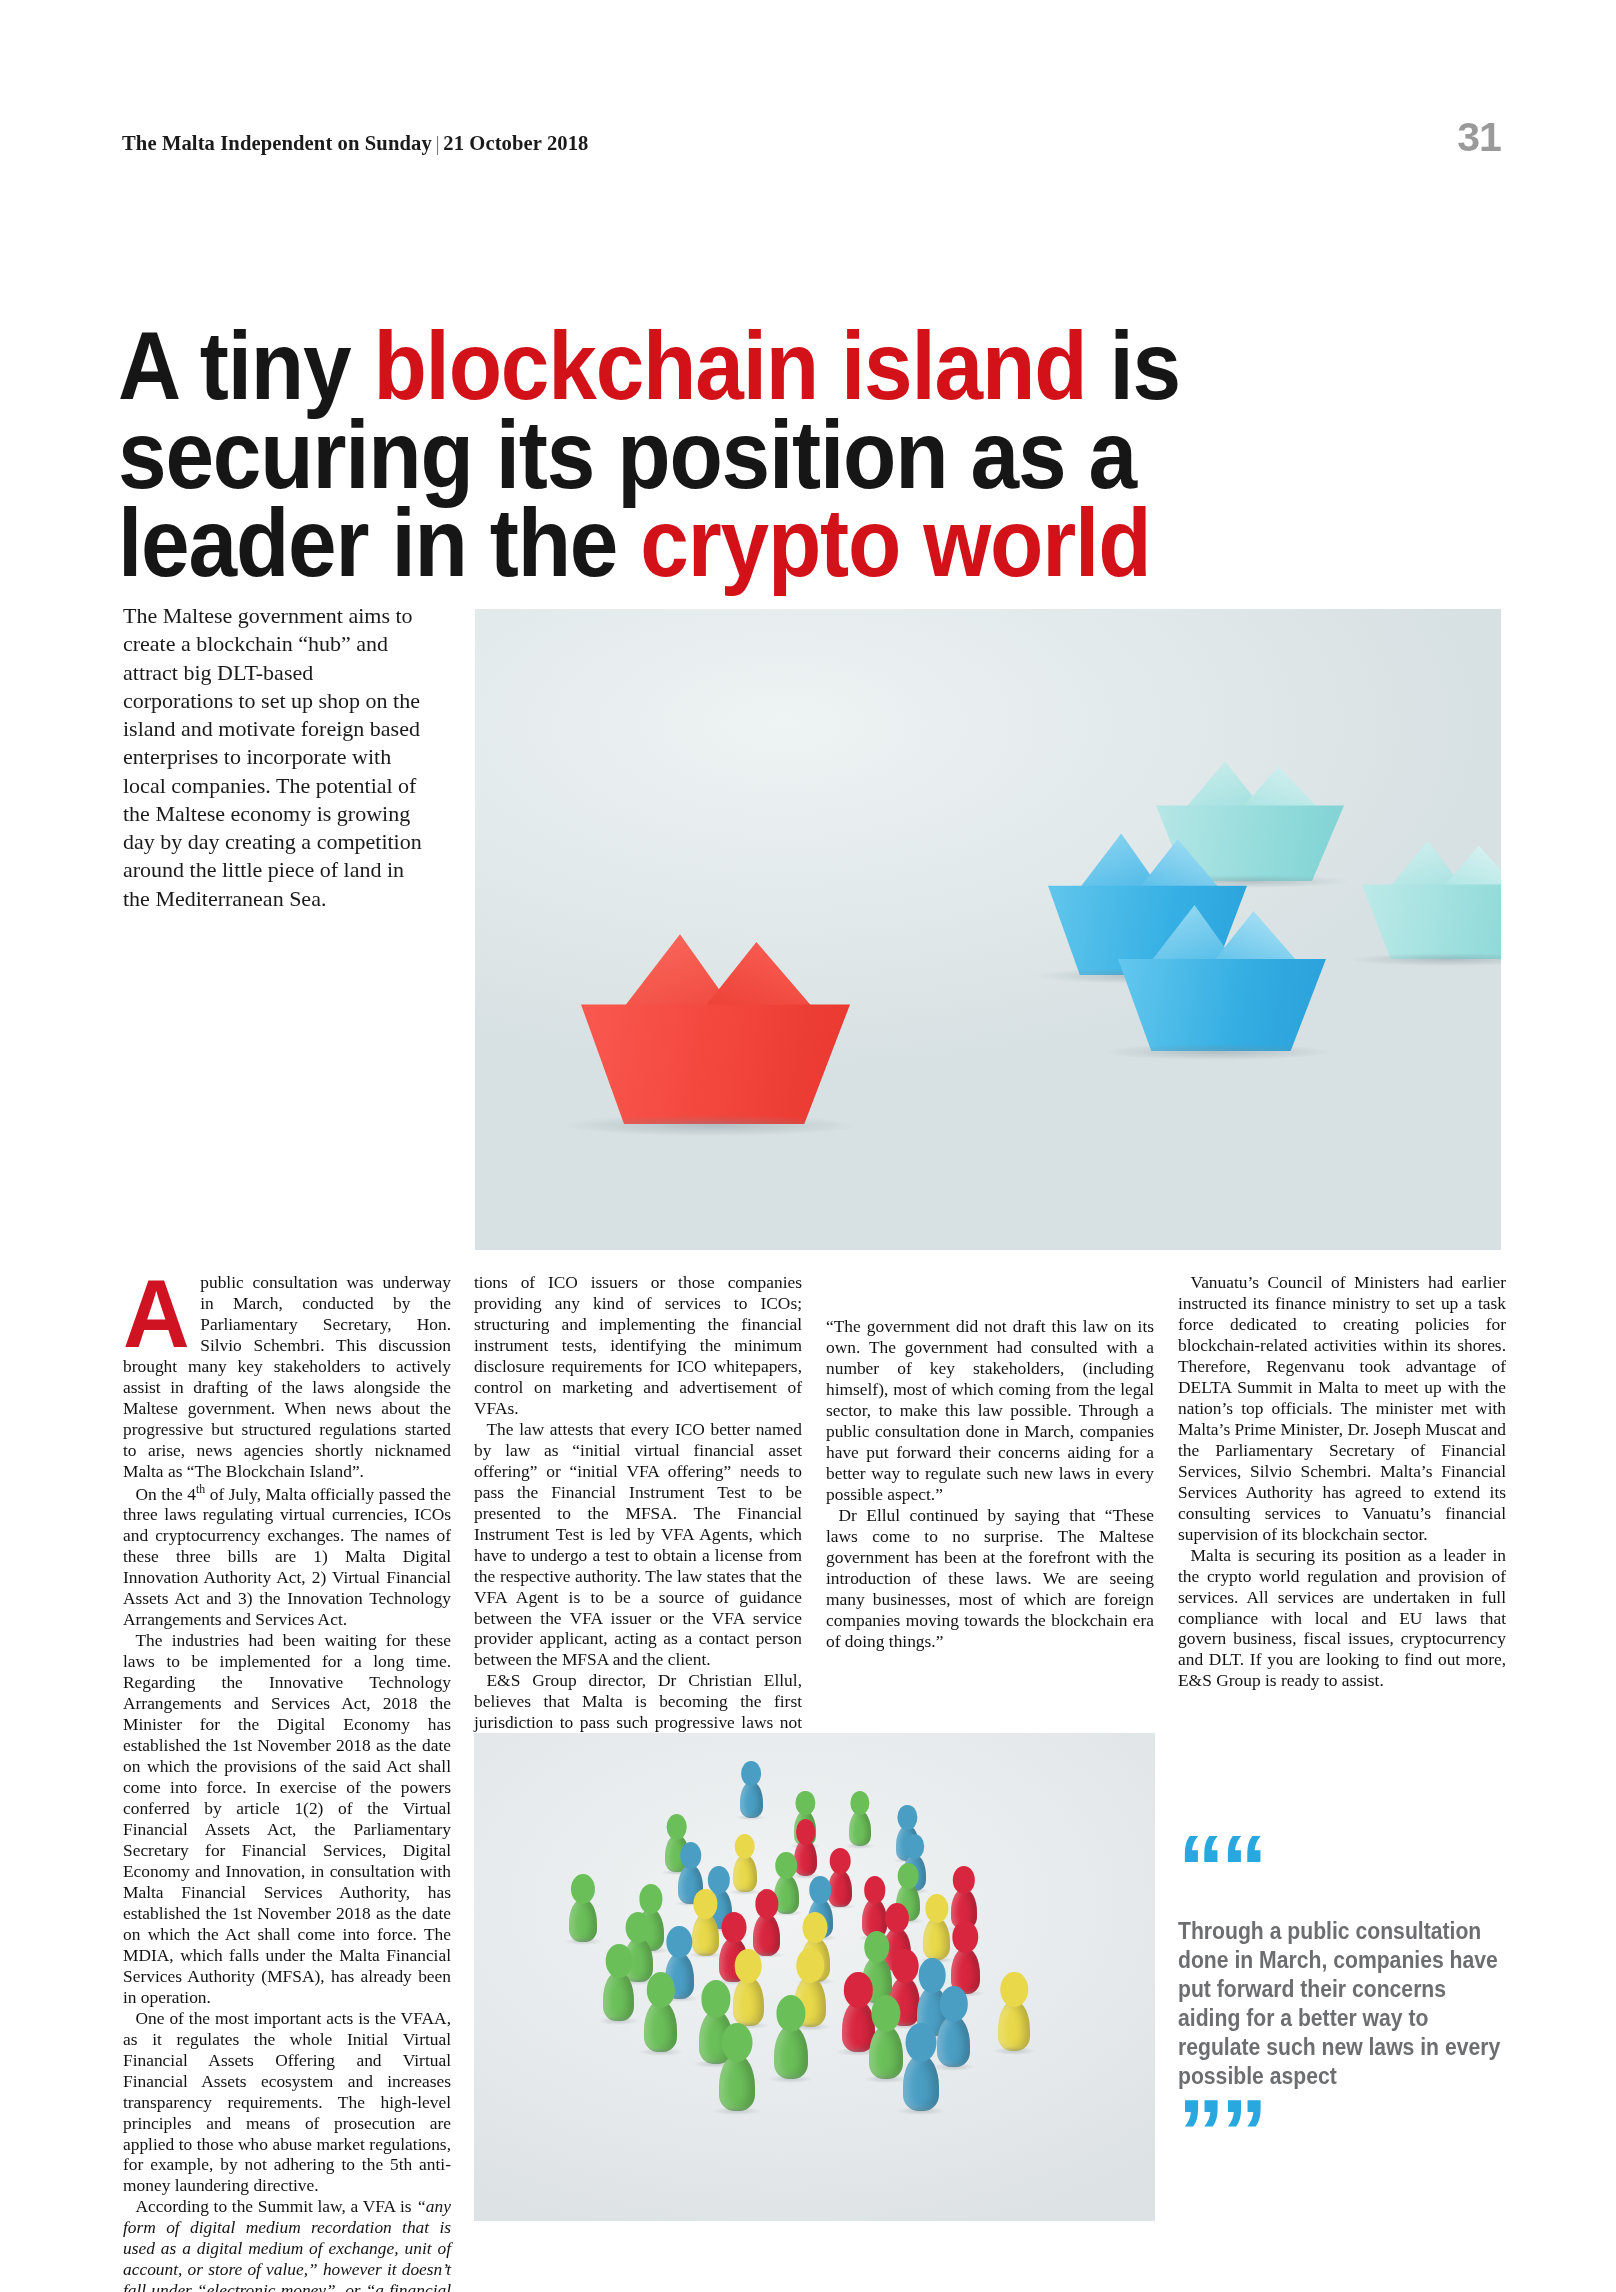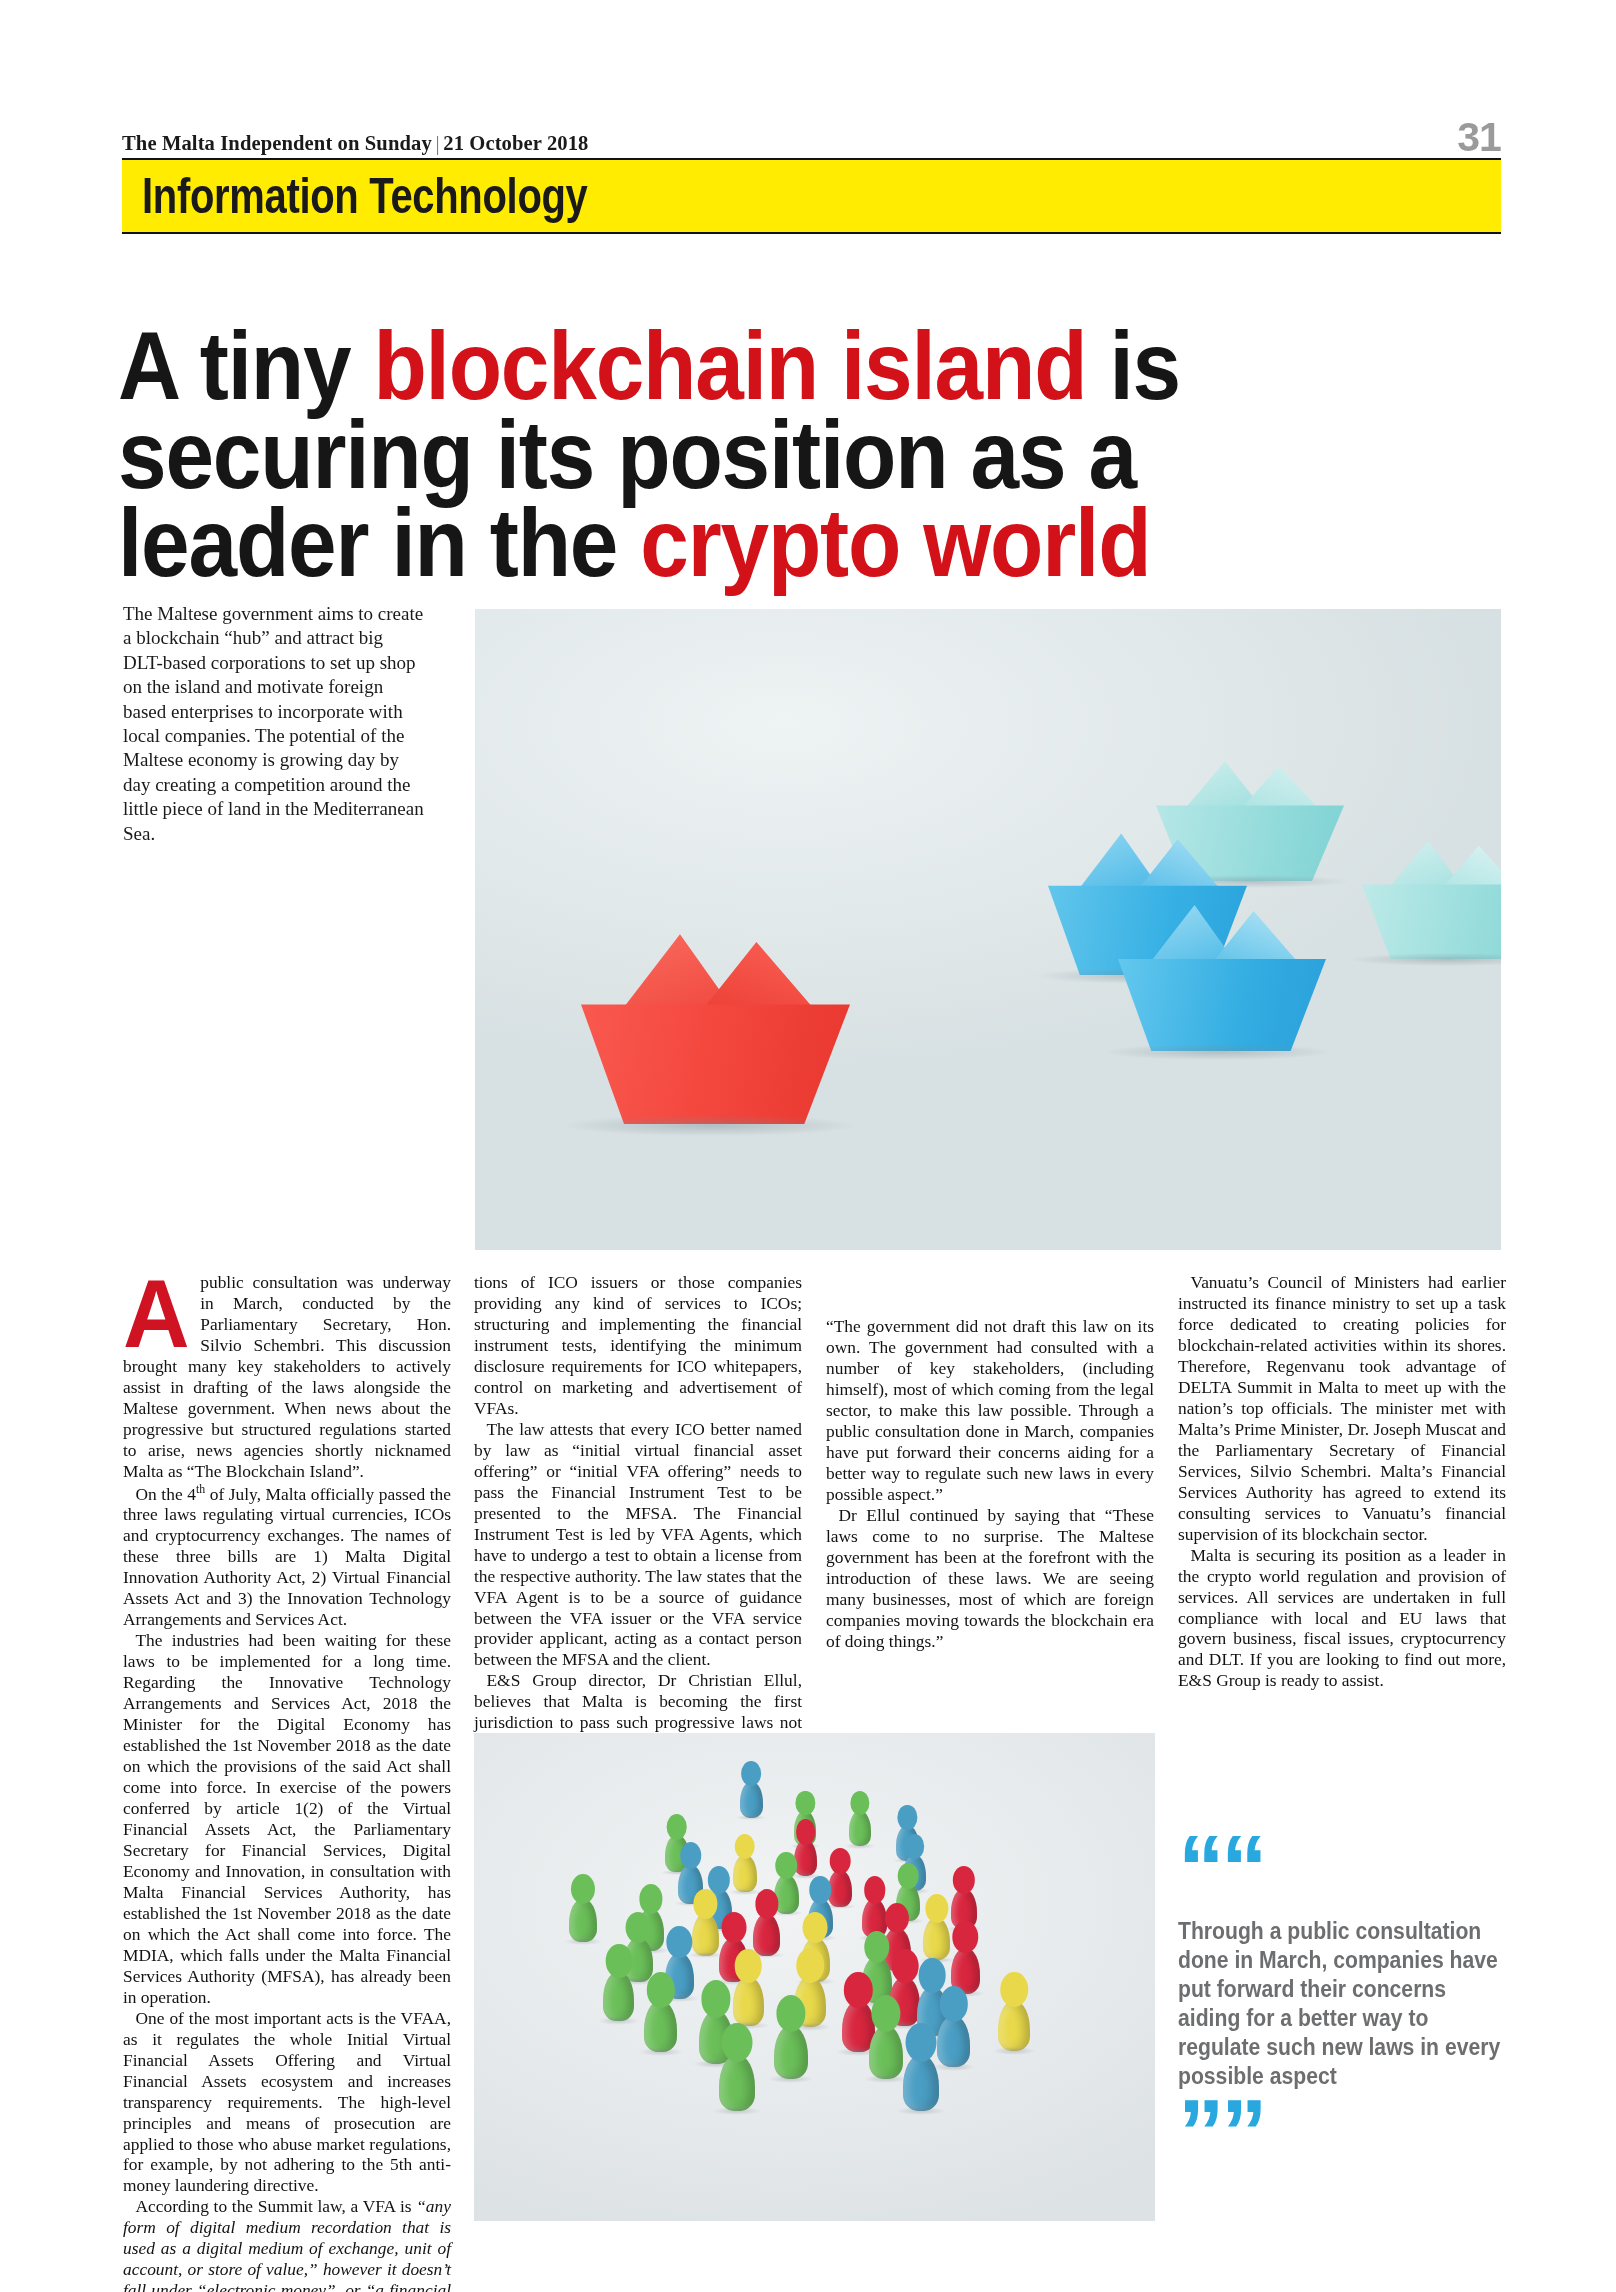--- a/index.html
+++ b/index.html
@@ -54,21 +54,21 @@
     transform:scaleX(.91);transform-origin:left top;
     letter-spacing:-1.3px;
   }
   .headline .hl-red{color:#d31118;}
   .headline .hl-line{display:block;white-space:nowrap;}
 
   
   .standfirst{
     position:absolute;left:123px;top:602px;width:304px;
     font-family:"Liberation Serif", serif;
-    font-size:19px;line-height:1.285;color:#1a1a1a;
+    font-size:22px;line-height:1.285;color:#1a1a1a;
   }
 
   
   .hero{
     position:absolute;left:475px;top:609px;width:1026px;height:641px;
     background:#e3eaec;
     overflow:hidden;
   }
   .hero-bg{position:absolute;inset:0;
     background:
@@ -194,23 +194,20 @@
 
 <div class="page">
 
   <div class="masthead">
     <div class="masthead-left">
       <span>The Malta Independent on Sunday</span><span class="masthead-sep">|</span><span>21 October 2018</span>
     </div>
     <div class="page-number">31</div>
   </div>
 
-  <div class="section-bar">
-    <div class="section-title">Information Technology</div>
-  </div>
 
   <h1 class="headline">
     <span class="hl-line"><span>A tiny </span><span class="hl-red">blockchain island</span><span> is</span></span>
     <span class="hl-line">securing its position as a</span>
     <span class="hl-line"><span>leader in the </span><span class="hl-red">crypto world</span></span>
   </h1>
 
   <div class="standfirst">The Maltese government aims to create a blockchain “hub” and attract big DLT-based corporations to set up shop on the island and motivate foreign based enterprises to incorporate with local companies. The potential of the Maltese economy is growing day by day creating a competition around the little piece of land in the Mediterranean Sea.</div>
 
   <div class="hero">

